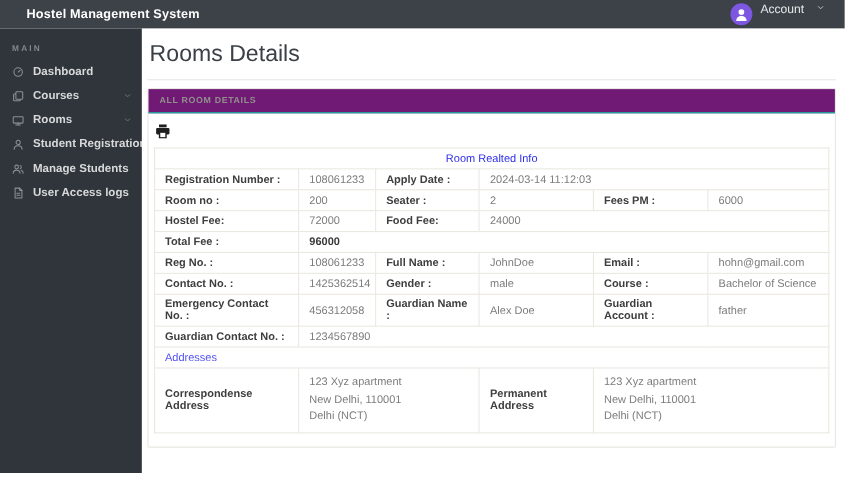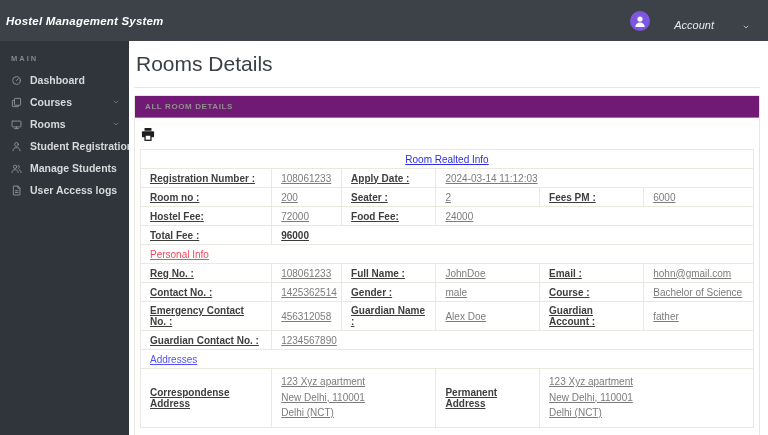--- a/index.html
+++ b/index.html
@@ -1,23 +1,23 @@
 <!DOCTYPE html>
 <html><head>
 <meta charset="utf-8">
 <style>
   * { box-sizing: border-box; margin: 0; padding: 0; }
   html,body { width: 768px; height: 435px; overflow: hidden; }
   body { font-family: "Liberation Sans", sans-serif; background: #ffffff; }
 
   
-  .navbar { height: 41px; background: #3c4247; display: flex; align-items: center;
-            justify-content: space-between; padding: 0 18px 0 6px; font-style: italic; }
+  .navbar { height: 26px; background: #3c4247; display: flex; align-items: center;
+            justify-content: space-between; padding: 0 18px 0 24px; }
   .brand { color: #ffffff; font-size: 11.5px; font-weight: bold; letter-spacing: .2px; }
-  .account { display: flex; align-items: flex-end; gap: 24px; cursor: pointer; }
+  .account { display: flex; align-items: flex-start; gap: 7px; cursor: pointer; }
   .avatar { width: 20px; height: 20px; border-radius: 50%; background: #7d57e2;
             display: flex; align-items: center; justify-content: center; overflow: hidden; }
   .account-label { color: #e6e8ea; font-size: 11px; }
   .caret { opacity: .85; margin-left: 4px; display: flex; }
 
   
   .layout { display: flex; height: 404px; }
   .sidebar { width: 129px; background: #2f353a; flex-shrink: 0; }
   .sb-label { font-size: 7.5px; font-weight: bold; color: #82888e; letter-spacing: 2px;
               padding: 13px 2px 6px 11px; }
@@ -34,21 +34,21 @@
   
   .card { border: 1px solid #eae7e2; border-radius: 2px; margin-top: 7px; background: #ffffff; }
   .card-header { background: #701a75; border-bottom: 1px solid #14b8a6; padding: 6px 10px;
                  font-size: 8px; font-weight: bold; color: #91908c; letter-spacing: .6px; }
   .card-body { padding: 8px 5px 12px 5px; }
   .print-btn { background: none; border: 0; padding: 0; margin: 2px 0 5px 1px; cursor: pointer; display: block; }
 
   
   table.detail { width: 100%; border-collapse: collapse; table-layout: fixed; }
   table.detail td { border: 1px solid #ebe8e2; font-size: 10px; padding: 3px 9px;
-                    height: 19px; vertical-align: middle; overflow: hidden; text-decoration: underline; }
+                    height: 19px; vertical-align: middle; overflow: hidden; }
   td.lbl { font-weight: bold; color: #3e3e3e; }
   td.val { color: #7c7c7c; }
   td.val.strong { font-weight: bold; color: #3a3a3a; }
   td.val.multi { white-space: pre-line; line-height: 1.55; padding-top: 5px; padding-bottom: 6px; }
   td.sec { font-weight: bold; }
   td.sec-room { text-align: center; color: #2d2de8; font-size: 15px; padding: 8px; font-weight: 500; }
   td.sec-personal { color: #f9455a; font-size: 13px; padding: 6px 9px; font-weight: 500; }
   td.sec-address { color: #5252f2; font-size: 13px; padding: 6px 9px; font-weight: 500; }
 
   .footer-strip { flex: 1; background: #f2f2f2; margin-top: 8px; }
@@ -200,23 +200,20 @@
                   <td class="lbl">Hostel Fee:</td>
                   <td class="val">72000</td>
                   <td class="lbl">Food Fee:</td>
                   <td colspan="3" class="val">24000</td>
                 </tr>
                 <tr>
                   <td class="lbl">Total Fee :</td>
                   <td colspan="5" class="val strong">96000</td>
                 </tr>
                 <tr>
-                  <td colspan="6" class="sec sec-personal">Personal Info</td>
-                </tr>
-                <tr>
                   <td class="lbl">Reg No. :</td>
                   <td class="val">108061233</td>
                   <td class="lbl">Full Name :</td>
                   <td class="val">JohnDoe</td>
                   <td class="lbl">Email :</td>
                   <td class="val">hohn@gmail.com</td>
                 </tr>
                 <tr>
                   <td class="lbl">Contact No. :</td>
                   <td class="val">1425362514</td>

